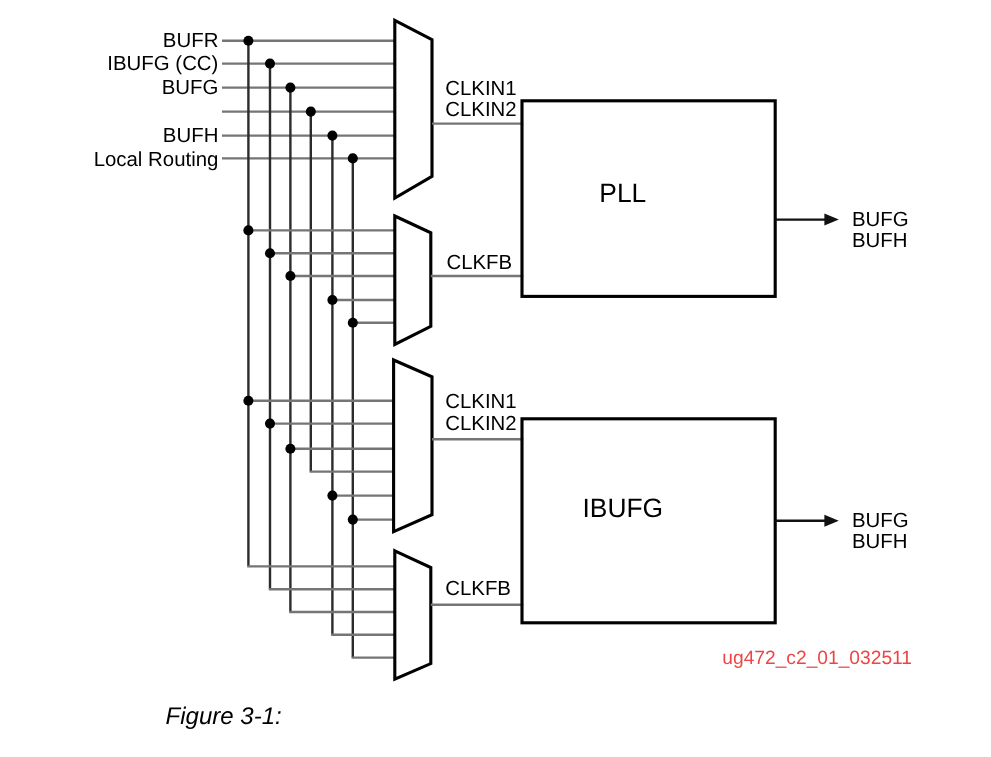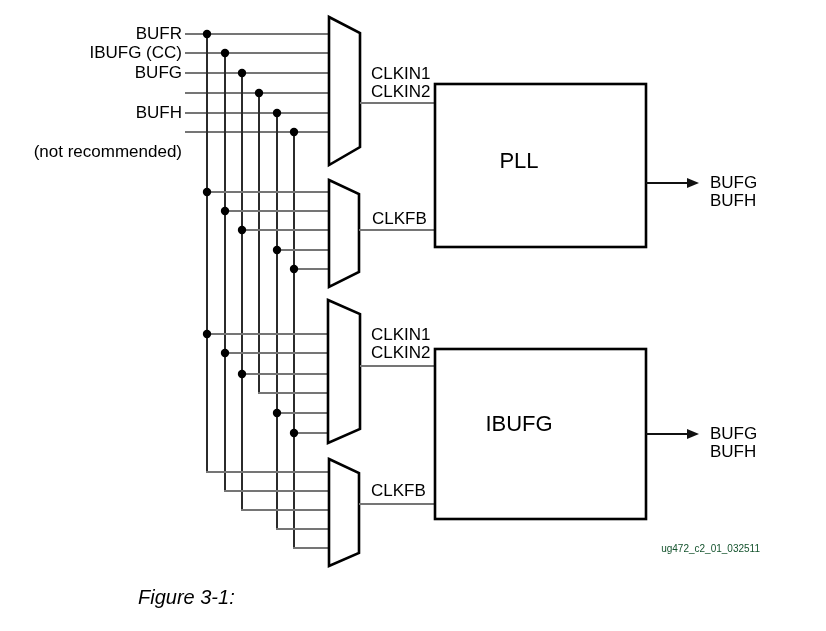--- a/index.html
+++ b/index.html
@@ -18,21 +18,21 @@
   .vwire{stroke:var(--wire-dark);stroke-width:2;}
   .dot{fill:var(--ink);}
   .mux{fill:var(--paper);stroke:var(--ink);stroke-width:2.6;stroke-linejoin:miter;}
   .block{fill:none;stroke:var(--ink);stroke-width:2.6;}
   .arrowline{stroke:#111111;stroke-width:2;}
   .arrowhead{fill:#111111;}
   .lbl{position:absolute;font-size:17px;line-height:17px;white-space:nowrap;}
   .in-lbl{left:0;width:182px;text-align:right;}
   .stack{line-height:18px;}
   .blockname{position:absolute;left:435px;width:168px;text-align:center;font-size:22px;line-height:22px;}
-  .watermark{position:absolute;right:66px;top:542px;font-size:10px;line-height:13px;color:#14532d;white-space:nowrap;}
+  .watermark{position:absolute;right:66px;top:542px;font-size:16px;line-height:13px;color:#ef4444;white-space:nowrap;}
   .caption{position:absolute;left:138px;top:585px;font-size:20px;line-height:25px;display:flex;gap:22px;white-space:nowrap;}
   .cap-label{font-style:italic;}
   .cap-title{font-weight:bold;}
 </style>
 </head>
 <body>
 
 <div class="stage">
 
   <svg class="wires" width="826" height="631" viewBox="0 0 826 631">
@@ -121,21 +121,21 @@
     <g>
       <line class="arrowline" x1="646" y1="434" x2="689" y2="434"></line>
       <polygon class="arrowhead" points="699,434 687,429 687,439"></polygon>
     </g>
   </svg>
 
   <div class="lbl in-lbl" style="top:44px">IBUFG (CC)</div>
   <div class="lbl in-lbl" style="top:25px">BUFR</div>
   <div class="lbl in-lbl" style="top:64px">BUFG</div>
   <div class="lbl in-lbl" style="top:104px">BUFH</div>
-  <div class="lbl in-lbl" style="top:143px">(not recommended)</div>
+  <div class="lbl in-lbl" style="top:124px">Local Routing</div>
 
   <div class="lbl" style="left:371px;top:65px">CLKIN1</div>
   <div class="lbl" style="left:371px;top:83px">CLKIN2</div>
   <div class="lbl" style="left:372px;top:210px">CLKFB</div>
   <div class="blockname" style="top:150px">PLL</div>
   <div class="lbl stack" style="left:710px;top:174px">
     <div>BUFG</div>
     <div>BUFH</div>
   </div>
 

